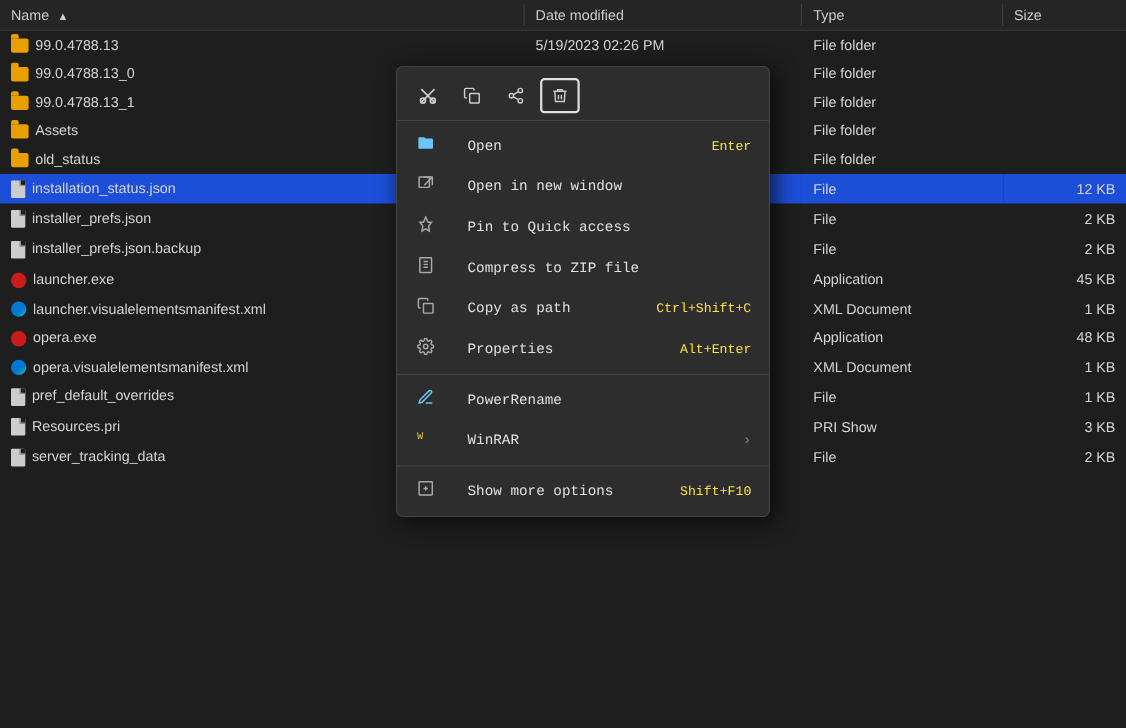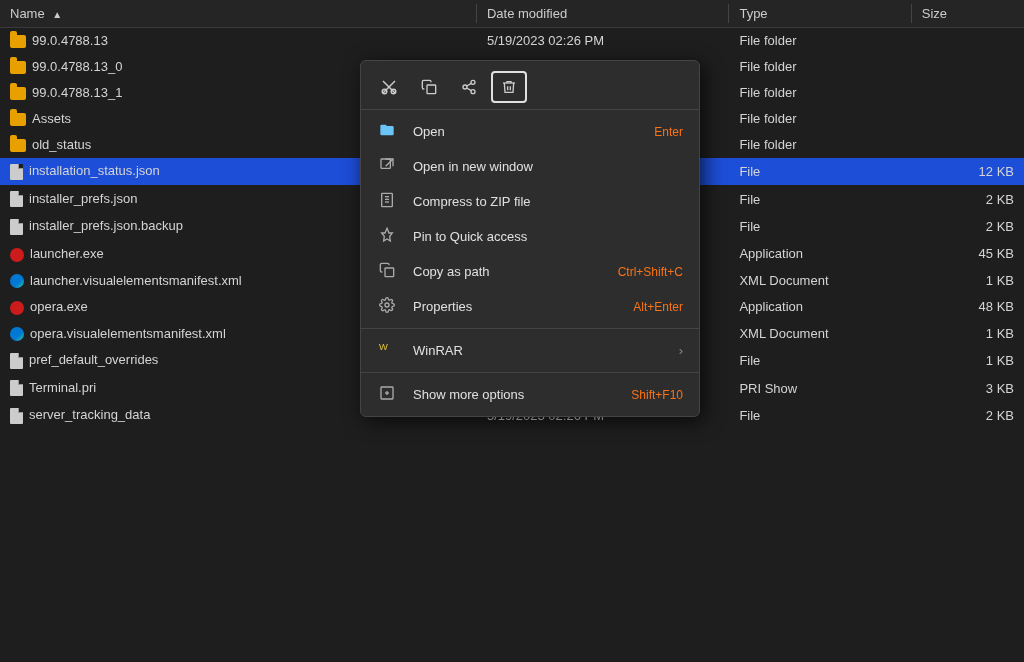--- a/index.html
+++ b/index.html
@@ -160,35 +160,36 @@
     .top-bar-btn.active-outline {
       border: 2px solid #e0e0e0;
     }
 
     .context-menu-item {
       display: flex;
       align-items: center;
       padding: 8px 16px;
       cursor: pointer;
       position: relative;
-      gap: 16px;
+      gap: 28px;
+      font-family: Liberation Mono, monospace;
     }
     .context-menu-item .item-icon {
       width: 20px;
       text-align: center;
       color: #aaa;
       font-size: 15px;
       flex-shrink: 0;
     }
     .context-menu-item .item-label {
       flex: 1;
       color: #e0e0e0;
     }
     .context-menu-item .item-shortcut {
-      color: #f97316;
+      color: #fde047;
       font-size: 12px;
     }
     .context-menu-item .item-arrow {
       color: #888;
       font-size: 13px;
     }
 
     .context-menu-separator {
       height: 1px;
       background: #444;
@@ -294,21 +295,21 @@
     <td class="col-type">XML Document</td>
     <td class="col-size">1 KB</td>
   </tr>
       <tr>
     <td class="col-name"><span class="icon-file"></span><span>pref_default_overrides</span></td>
     <td class="col-date">5/19/2023 02:26 PM</td>
     <td class="col-type">File</td>
     <td class="col-size">1 KB</td>
   </tr>
       <tr>
-    <td class="col-name"><span class="icon-file"></span><span>Terminal.pri</span></td>
+    <td class="col-name"><span class="icon-file"></span><span>Resources.pri</span></td>
     <td class="col-date">4/27/2023 12:50 PM</td>
     <td class="col-type">PRI Show</td>
     <td class="col-size">3 KB</td>
   </tr>
       <tr>
     <td class="col-name"><span class="icon-file"></span><span>server_tracking_data</span></td>
     <td class="col-date">5/19/2023 02:26 PM</td>
     <td class="col-type">File</td>
     <td class="col-size">2 KB</td>
   </tr>
@@ -363,54 +364,62 @@
     <span class="item-icon"><svg width="16" height="16" viewBox="0 0 24 24" fill="none" stroke="#aaa" stroke-width="2">
             <rect x="3" y="3" width="14" height="14" rx="1"></rect>
             <path d="M10 3h11v11"></path>
             <line x1="10" y1="14" x2="21" y2="3"></line>
           </svg></span>
     <span class="item-label">Open in new window</span>
 
   </div>
       <div class="context-menu-item">
     <span class="item-icon"><svg width="16" height="16" viewBox="0 0 24 24" fill="none" stroke="#aaa" stroke-width="2">
+            <path d="M12 2l3 7h5l-4 5 1 7-5-3-5 3 1-7L4 9h5z"></path>
+          </svg></span>
+    <span class="item-label">Pin to Quick access</span>
+
+  </div>
+      <div class="context-menu-item">
+    <span class="item-icon"><svg width="16" height="16" viewBox="0 0 24 24" fill="none" stroke="#aaa" stroke-width="2">
             <rect x="4" y="2" width="16" height="20" rx="1"></rect>
             <line x1="9" y1="7" x2="15" y2="7"></line>
             <line x1="9" y1="11" x2="15" y2="11"></line>
             <line x1="9" y1="15" x2="15" y2="15"></line>
           </svg></span>
     <span class="item-label">Compress to ZIP file</span>
 
   </div>
       <div class="context-menu-item">
     <span class="item-icon"><svg width="16" height="16" viewBox="0 0 24 24" fill="none" stroke="#aaa" stroke-width="2">
-            <path d="M12 2l3 7h5l-4 5 1 7-5-3-5 3 1-7L4 9h5z"></path>
-          </svg></span>
-    <span class="item-label">Pin to Quick access</span>
-
-  </div>
-      <div class="context-menu-item">
-    <span class="item-icon"><svg width="16" height="16" viewBox="0 0 24 24" fill="none" stroke="#aaa" stroke-width="2">
             <rect x="9" y="9" width="13" height="13" rx="1"></rect>
             <path d="M5 15H4a2 2 0 01-2-2V4a2 2 0 012-2h9a2 2 0 012 2v1"></path>
           </svg></span>
     <span class="item-label">Copy as path</span>
     <span class="item-shortcut">Ctrl+Shift+C</span>
 
   </div>
       <div class="context-menu-item">
     <span class="item-icon"><svg width="16" height="16" viewBox="0 0 24 24" fill="none" stroke="#aaa" stroke-width="2">
             <circle cx="12" cy="12" r="3"></circle>
             <path d="M19.4 15a1.65 1.65 0 00.33 1.82l.06.06a2 2 0 010 2.83 2 2 0 01-2.83 0l-.06-.06a1.65 1.65 0 00-1.82-.33 1.65 1.65 0 00-1 1.51V21a2 2 0 01-4 0v-.09A1.65 1.65 0 009 19.4a1.65 1.65 0 00-1.82.33l-.06.06a2 2 0 01-2.83-2.83l.06-.06A1.65 1.65 0 004.68 15a1.65 1.65 0 00-1.51-1H3a2 2 0 010-4h.09A1.65 1.65 0 004.6 9a1.65 1.65 0 00-.33-1.82l-.06-.06a2 2 0 012.83-2.83l.06.06A1.65 1.65 0 009 4.68a1.65 1.65 0 001-1.51V3a2 2 0 014 0v.09a1.65 1.65 0 001 1.51 1.65 1.65 0 001.82-.33l.06-.06a2 2 0 012.83 2.83l-.06.06A1.65 1.65 0 0019.4 9a1.65 1.65 0 001.51 1H21a2 2 0 010 4h-.09a1.65 1.65 0 00-1.51 1z"></path>
           </svg></span>
     <span class="item-label">Properties</span>
     <span class="item-shortcut">Alt+Enter</span>
 
   </div>
       <div class="context-menu-separator"></div>
+      <div class="context-menu-item">
+    <span class="item-icon"><svg width="16" height="16" viewBox="0 0 24 24" fill="none" stroke="#6bc5f8" stroke-width="2">
+            <path d="M12 20h9"></path>
+            <path d="M16.5 3.5a2.121 2.121 0 013 3L7 19l-4 1 1-4L16.5 3.5z"></path>
+          </svg></span>
+    <span class="item-label">PowerRename</span>
+
+  </div>
       <div class="context-menu-item">
     <span class="item-icon"><svg width="16" height="16" viewBox="0 0 24 24">
             <text y="14" font-size="14" fill="#e8c53a">W</text>
           </svg></span>
     <span class="item-label">WinRAR</span>
 
     <span class="item-arrow">›</span>
   </div>
       <div class="context-menu-separator"></div>
       <div class="context-menu-item">

